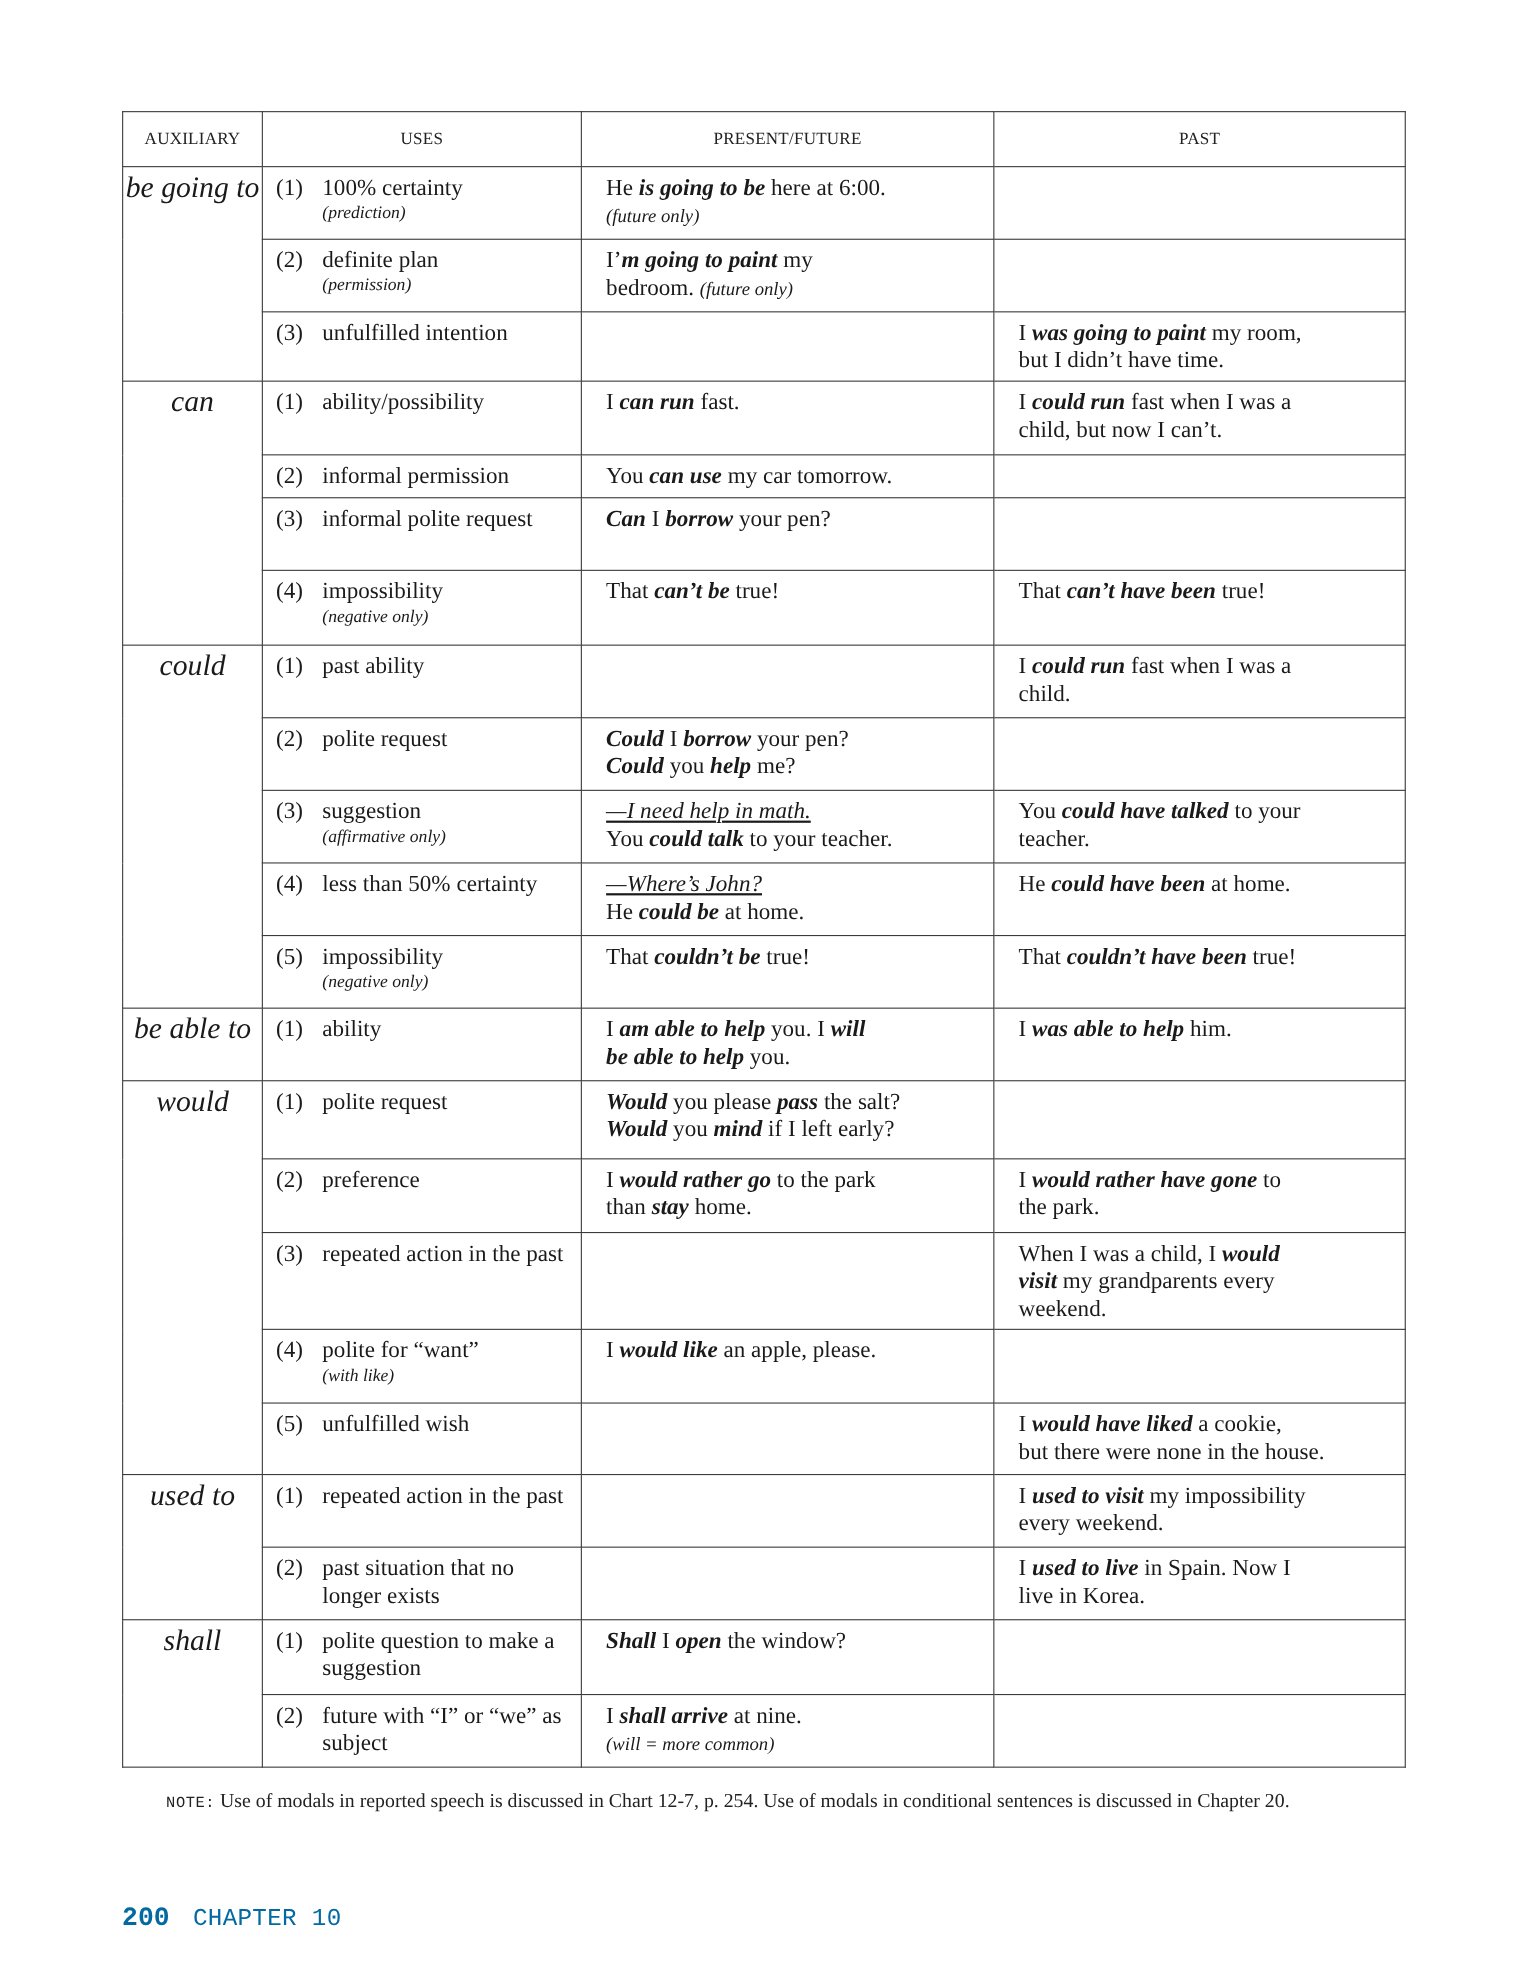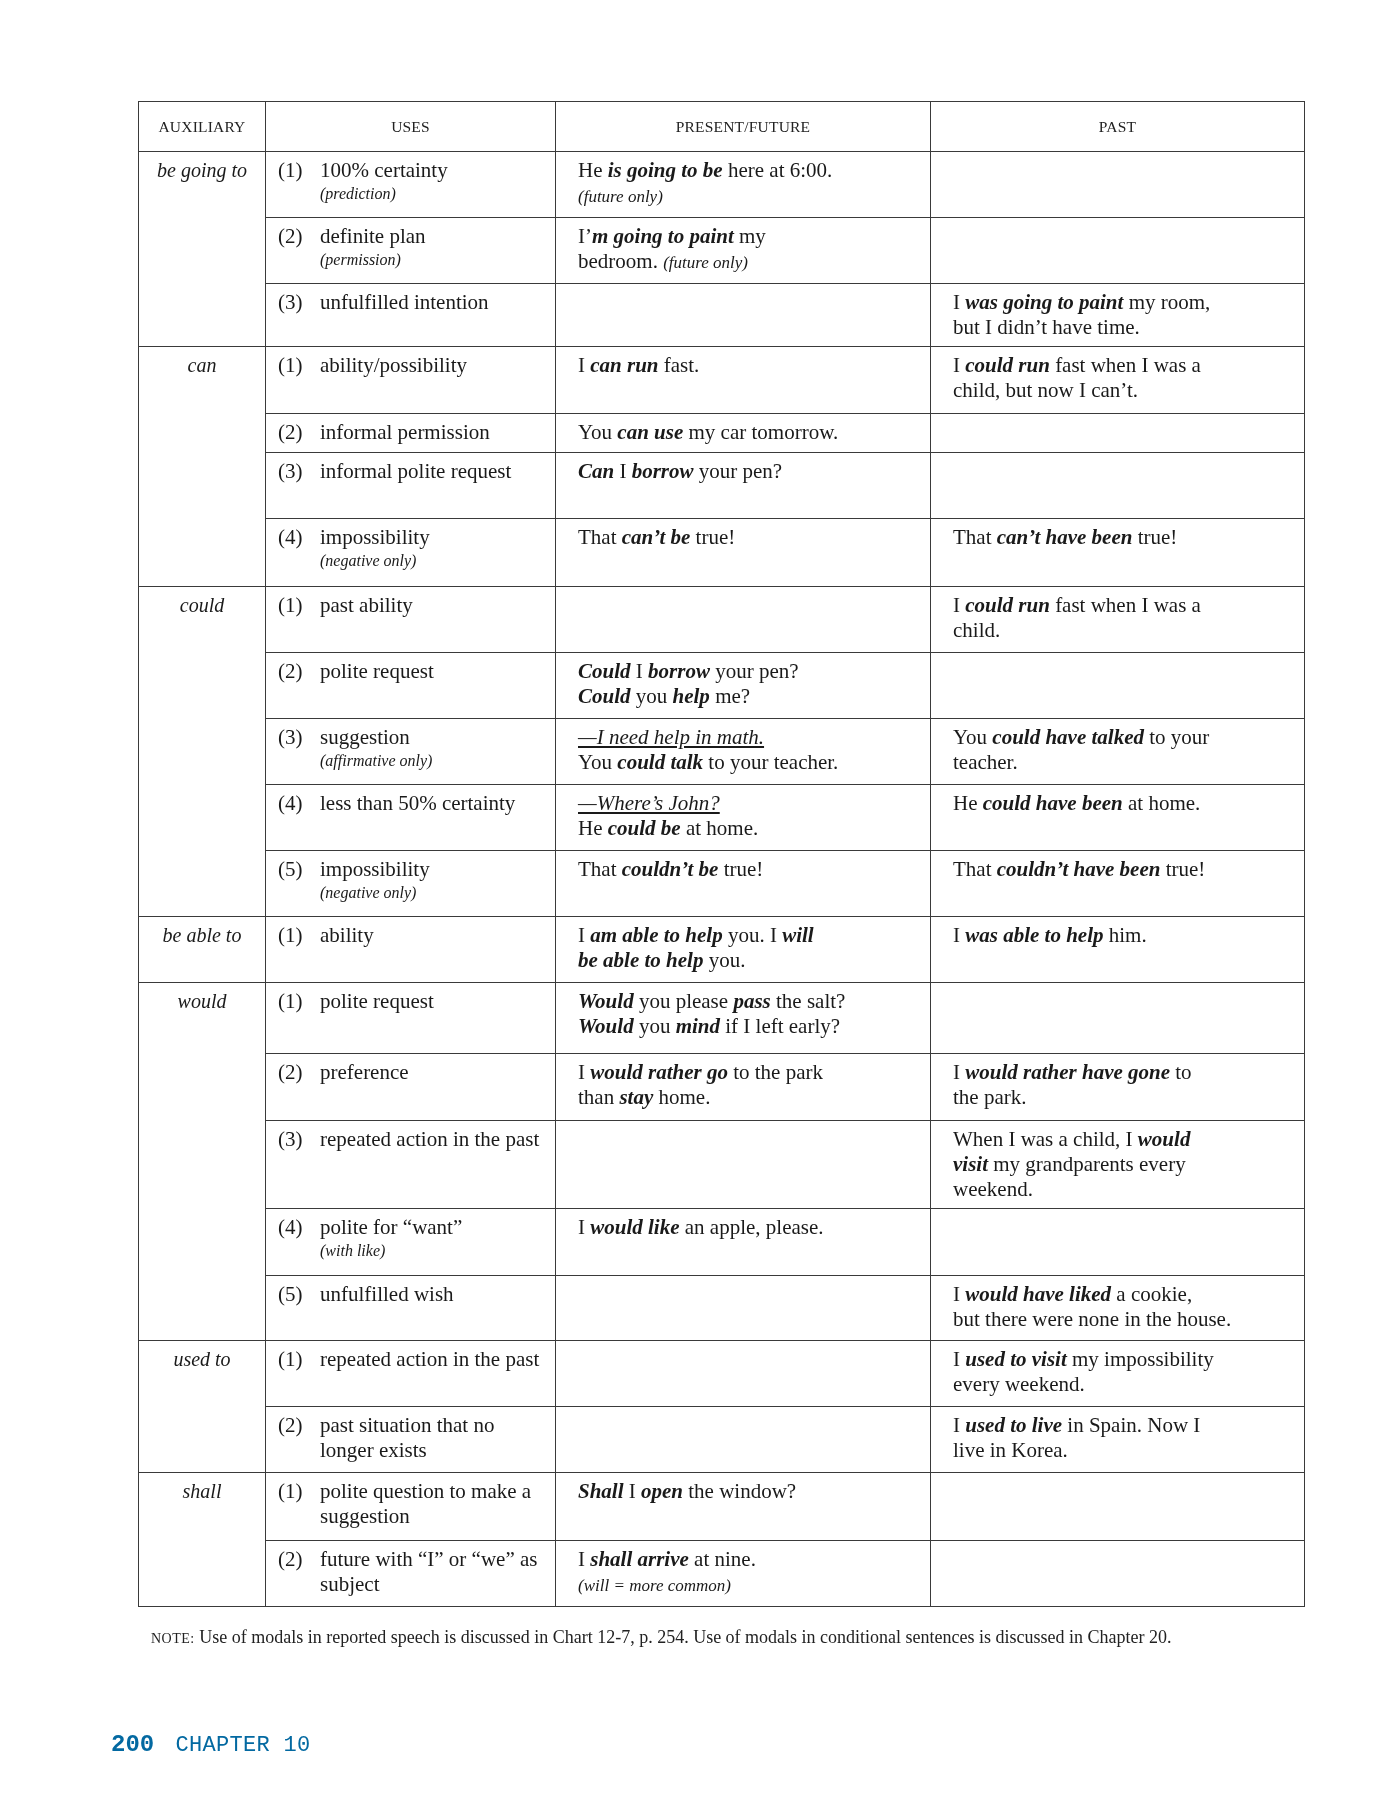--- a/index.html
+++ b/index.html
@@ -4,53 +4,52 @@
 <style>
   html, body { margin: 0; padding: 0; background: #ffffff; }
   body {
     width: 1390px; height: 1800px; position: relative; overflow: hidden;
     font-family: "Liberation Serif", "DejaVu Serif", serif; color: #1a1a1a;
   }
   #modal-table {
     position: absolute; left: 111px; top: 101px;
     border-collapse: collapse; table-layout: fixed;
     width: 1166px;
-    margin-left: 27px;
   }
   #modal-table td, #modal-table th {
     border: 1.4px solid #3a3a3a;
     vertical-align: top;
     padding: 0;
     font-weight: normal;
   }
   #modal-table th {
     height: 49px; vertical-align: middle; text-align: center;
     font-size: 15.5px; letter-spacing: 0.2px; color: #222;
     font-variant: normal;
   }
   .aux-cell {
-    text-align: center; font-style: italic; font-size: 20px;
+    text-align: center; font-style: italic; font-size: 27px;
     padding-top: 6px !important; line-height: 24px;
   }
   .use-cell { font-size: 21px; line-height: 25px; }
   .use-inner { display: flex; padding: 6px 8px 0 12px; }
   .use-num { width: 42px; flex: 0 0 42px; }
   .use-text { flex: 1; }
   .use-note { font-style: italic; font-size: 16px; line-height: 22px; }
   .ex-cell { font-size: 21px; line-height: 25px; padding: 6px 10px 0 22px !important; }
   .seg-bi { font-weight: bold; font-style: italic; }
   .seg-i { font-style: italic; text-decoration: underline; }
   .seg-ni { font-style: italic; font-size: 17px; }
   .line { display: block; }
   #note {
     position: absolute; left: 151px; top: 1625px; width: 1080px;
     font-size: 18px; line-height: 25px; color: #222;
     padding-left: 55px; text-indent: -55px;
   }
-  #note .note-label { font-size: 14px; letter-spacing: 0.5px; }
+  #note .note-label { font-size: 14px; letter-spacing: 0.5px; font-family: Liberation Mono, monospace; }
   #footer {
     position: absolute; left: 111px; top: 1731px;
     font-family: Liberation Mono, monospace;
     font-size: 22px; color: #0369a1;
   }
   #footer .page-num { font-weight: bold; font-size: 24px; margin-right: 8px; }
   #footer .chapter { letter-spacing: 0.3px; }
 </style>
 </head>
 <body>

